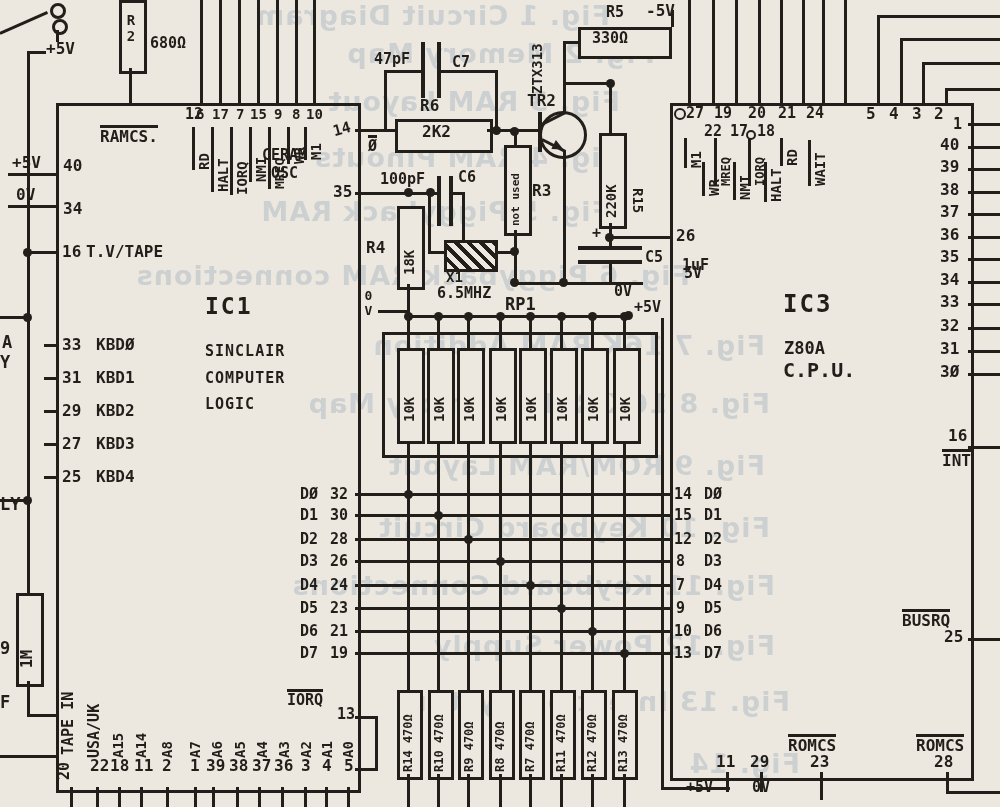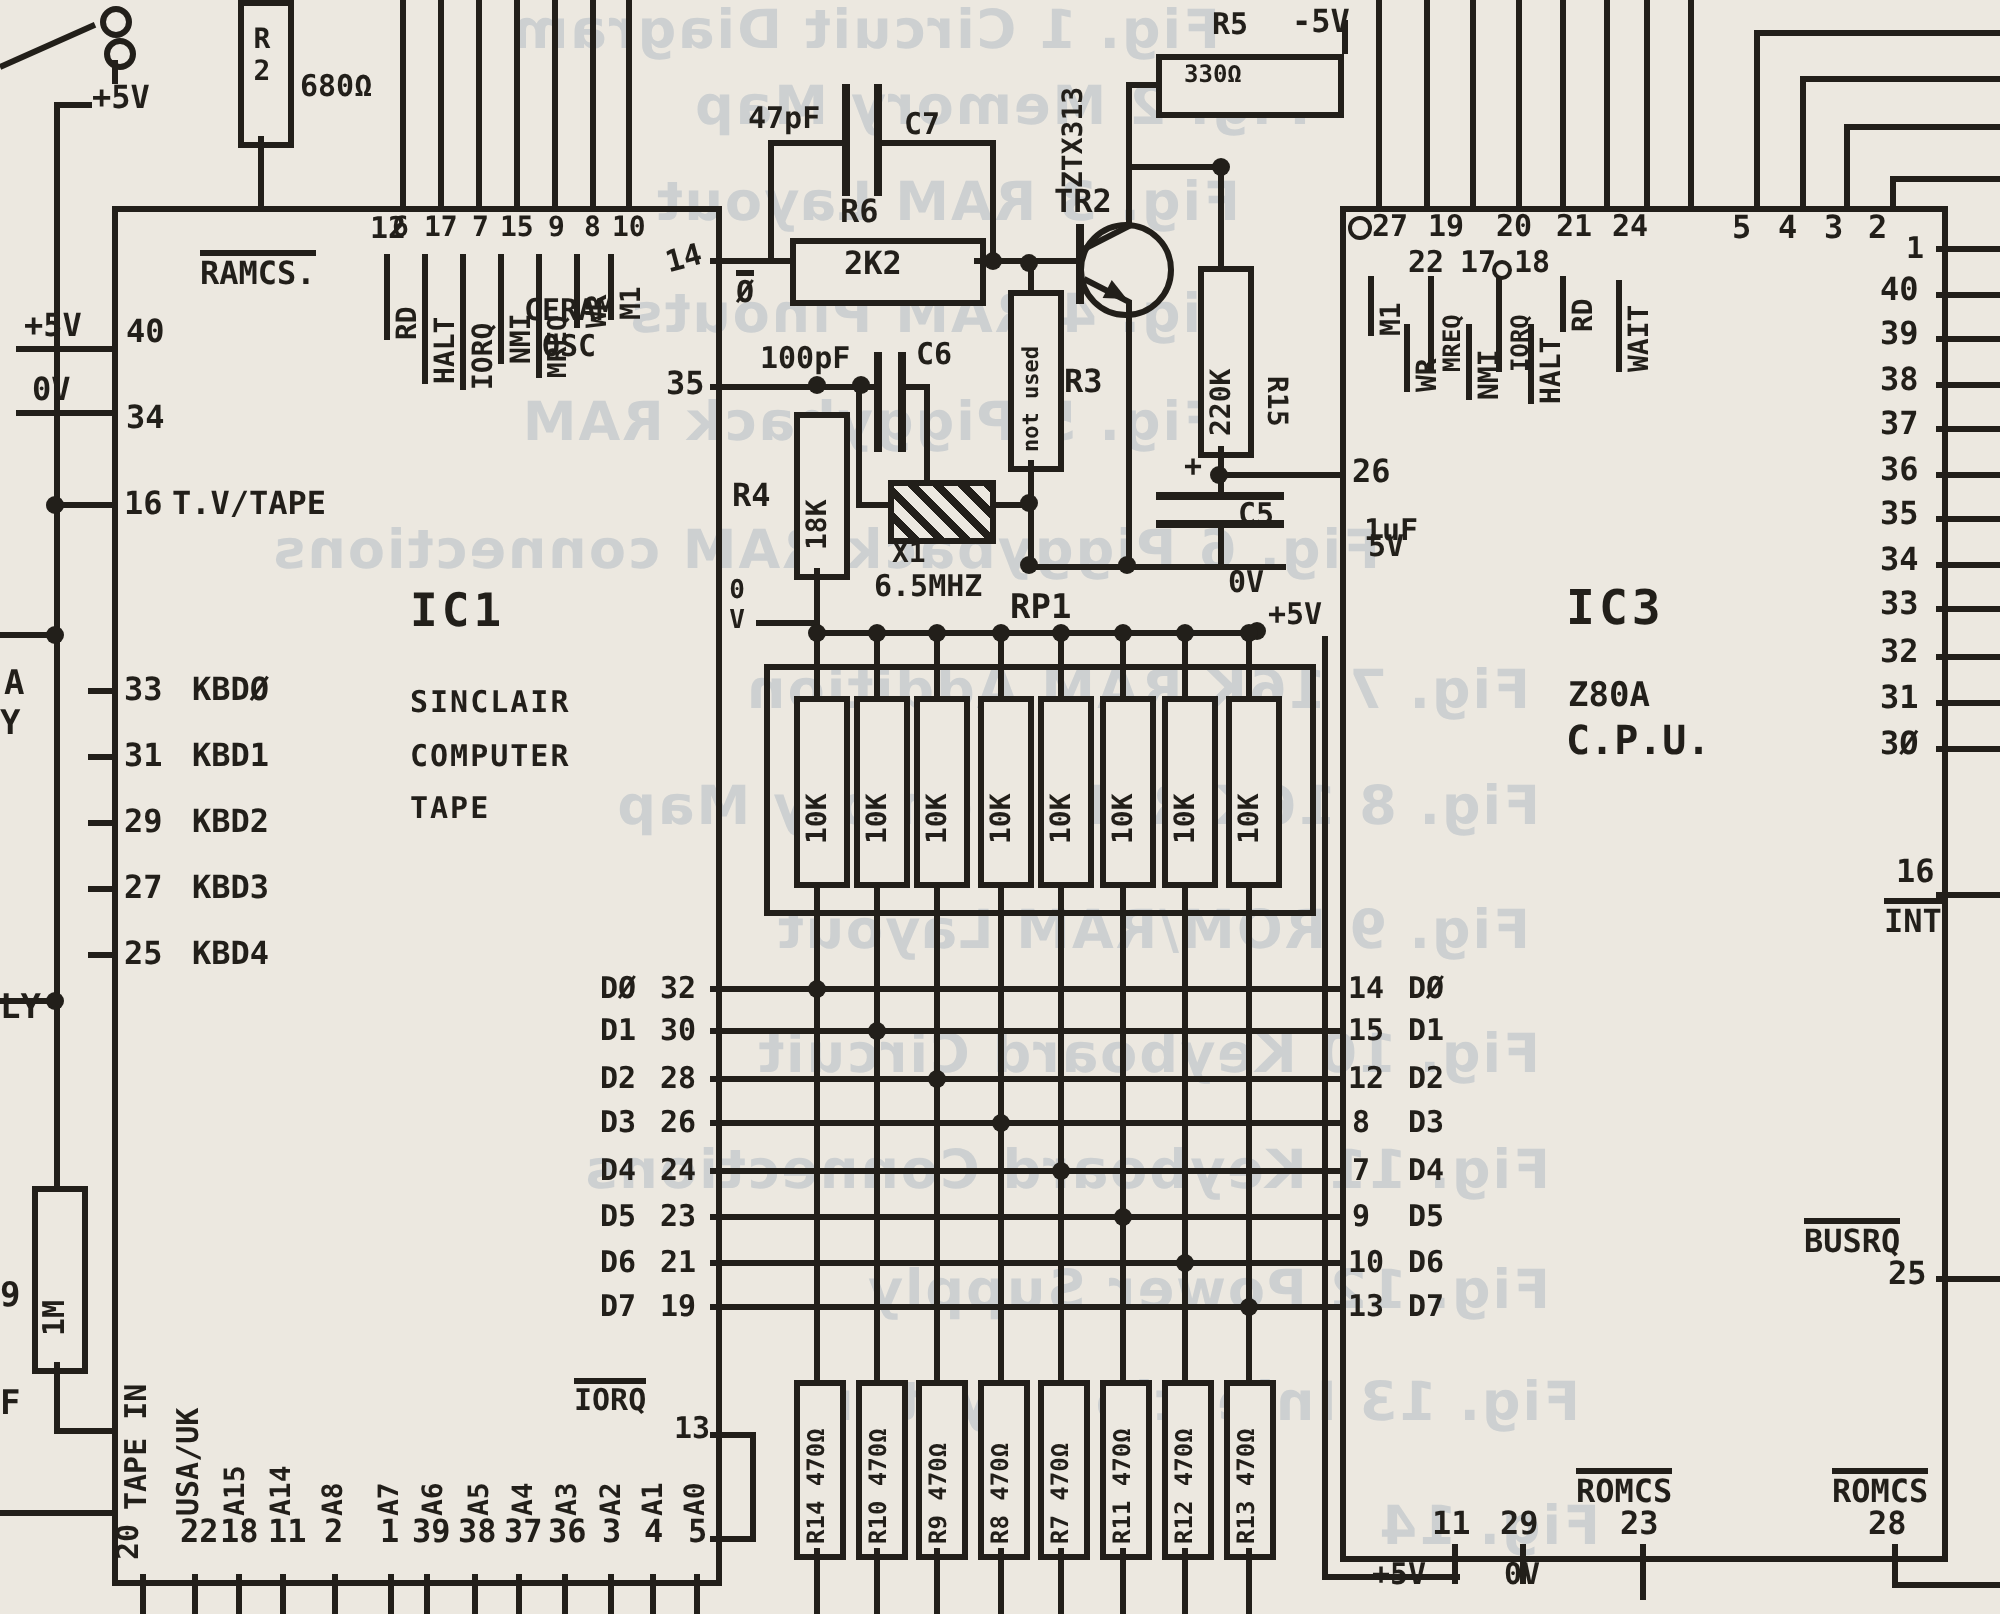--- a/index.html
+++ b/index.html
@@ -126,21 +126,21 @@
   <div class="h" style="left:44px;top:443px;width:12px"></div>
   <div class="t" style="left:62px;top:436px;font-size:16px">27</div>
   <div class="t" style="left:96px;top:436px;font-size:16px">KBD3</div>
   <div class="h" style="left:44px;top:476px;width:12px"></div>
   <div class="t" style="left:62px;top:469px;font-size:16px">25</div>
   <div class="t" style="left:96px;top:469px;font-size:16px">KBD4</div>
 
   <div class="t" style="left:205px;top:294px;font-size:23px;letter-spacing:2px">IC1</div>
   <div class="t" style="left:205px;top:344px;letter-spacing:1px">SINCLAIR</div>
   <div class="t" style="left:205px;top:371px;letter-spacing:1px">COMPUTER</div>
-  <div class="t" style="left:205px;top:397px;letter-spacing:1px">TAPE</div>
+  <div class="t" style="left:205px;top:397px;letter-spacing:1px">LOGIC</div>
 
   <div class="t" style="left:300px;top:487px">DØ</div>
   <div class="t" style="left:330px;top:487px">32</div>
   <div class="t" style="left:300px;top:508px">D1</div>
   <div class="t" style="left:330px;top:508px">30</div>
   <div class="t" style="left:300px;top:532px">D2</div>
   <div class="t" style="left:330px;top:532px">28</div>
   <div class="t" style="left:300px;top:554px">D3</div>
   <div class="t" style="left:330px;top:554px">26</div>
   <div class="t" style="left:300px;top:578px">D4</div>
@@ -222,21 +222,21 @@
   <div class="dg" style="left:542px;top:138px;width:26px;transform:rotate(27deg);transform-origin:left center"></div>
   <div class="tri" style="left:553px;top:142px;transform:rotate(27deg)"></div>
   <div class="t" style="left:527px;top:93px;font-size:16px">TR2</div>
   <div class="vl" style="left:529px;top:20px;width:74px">ZTX313</div>
 
   <div class="v" style="left:563px;top:41px;height:72px"></div>
   <div class="h" style="left:563px;top:41px;width:15px"></div>
   <div class="h" style="left:563px;top:82px;width:50px"></div>
   <div class="dot" style="left:606px;top:79px"></div>
   <div class="box pap" style="left:578px;top:27px;width:88px;height:26px"></div>
-  <div class="t" style="left:592px;top:31px;font-size:12px">330Ω</div>
+  <div class="t" style="left:592px;top:31px;font-size:15px">330Ω</div>
   <div class="t" style="left:606px;top:5px">R5</div>
   <div class="v" style="left:671px;top:10px;height:17px"></div>
   <div class="t" style="left:646px;top:3px;font-size:16px">-5V</div>
 
   <div class="v" style="left:514px;top:132px;height:13px"></div>
   <div class="dot" style="left:510px;top:127px"></div>
   <div class="box pap" style="left:504px;top:145px;width:22px;height:85px"></div>
   <div class="vl" style="left:508px;top:152px;width:74px;font-size:11px">not used</div>
   <div class="t" style="left:532px;top:183px;font-size:16px">R3</div>
   <div class="v" style="left:514px;top:230px;height:55px"></div>
@@ -244,21 +244,21 @@
   <div class="v" style="left:609px;top:82px;height:51px"></div>
   <div class="box pap" style="left:599px;top:133px;width:22px;height:90px"></div>
   <div class="vl" style="left:603px;top:140px;width:78px">220K</div>
   <div class="vr" style="left:646px;top:188px;width:40px">R15</div>
   <div class="v" style="left:609px;top:223px;height:25px"></div>
   <div class="dot" style="left:605px;top:233px"></div>
   <div class="h" style="left:609px;top:236px;width:61px"></div>
   <div class="t" style="left:592px;top:226px">+</div>
   <div class="h" style="left:578px;top:246px;width:64px;height:4px"></div>
   <div class="h" style="left:578px;top:260px;width:64px;height:4px"></div>
-  <div class="t" style="left:619px;top:250px">C5</div>
+  <div class="t" style="left:645px;top:250px">C5</div>
   <div class="v" style="left:609px;top:263px;height:22px"></div>
   <div class="t" style="left:614px;top:284px">0V</div>
 
   <div class="h" style="left:512px;top:282px;width:131px"></div>
   <div class="dot" style="left:510px;top:278px"></div>
   <div class="dot" style="left:559px;top:278px"></div>
   <div class="v" style="left:563px;top:150px;height:135px"></div>
 
   <div class="h" style="left:355px;top:192px;width:82px"></div>
   <div class="dot" style="left:404px;top:188px"></div>

